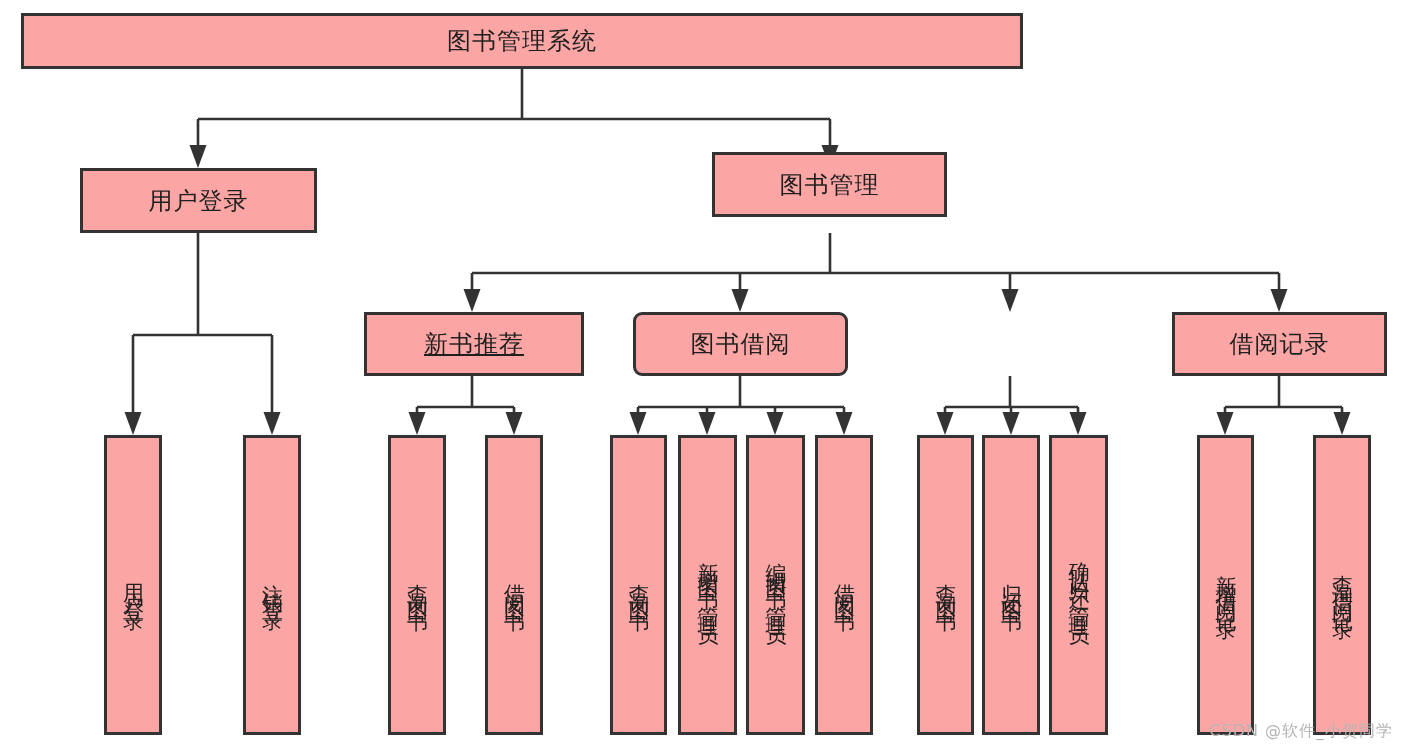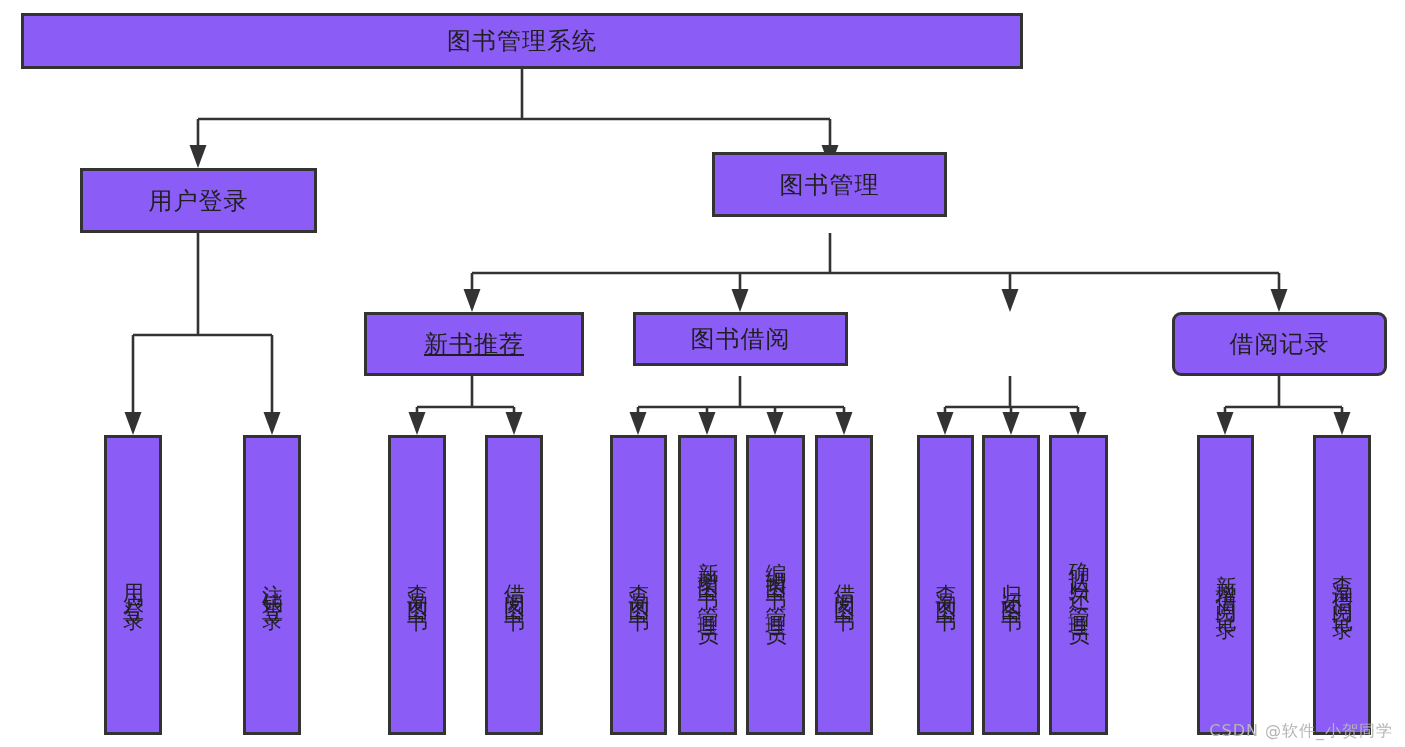--- a/index.html
+++ b/index.html
@@ -20,21 +20,21 @@
   }
   svg.connectors{
     position:absolute;left:0;top:0;z-index:1;
   }
   svg.connectors path{
     fill:none;stroke:var(--line);stroke-width:2.6;
   }
   .arrowhead{fill:var(--line);}
   .node{
     position:absolute;z-index:2;
-    background:#8b5cf6;
+    background:#fca5a5;
     border:3px solid var(--box-border);
     color:var(--text);
     display:flex;align-items:center;justify-content:center;
     text-align:center;
   }
   .box-h{
     font-size:24px;
     letter-spacing:1px;
     white-space:nowrap;
   }
@@ -93,22 +93,22 @@
         <polygon points="1333.5,412 1350.5,412 1342,435" class="arrowhead"></polygon>
       </g>
   </svg>
 
   <div class="node box-h" style="left:21px;top:13px;width:1002px;height:56px;">图书管理系统</div>
 
   <div class="node box-h" style="left:80px;top:168px;width:237px;height:65px;">用户登录</div>
   <div class="node box-h" style="left:712px;top:152px;width:235px;height:65px;">图书管理</div>
 
   <div class="node box-h" style="left:364px;top:312px;width:220px;height:64px;text-decoration:underline;">新书推荐</div>
-  <div class="node box-h" style="left:633px;top:312px;width:215px;height:54px;">图书借阅</div>
-  <div class="node box-h" style="left:1172px;top:312px;width:215px;height:64px;border-radius:9px;">借阅记录</div>
+  <div class="node box-h" style="left:633px;top:312px;width:215px;height:64px;border-radius:9px;">图书借阅</div>
+  <div class="node box-h" style="left:1172px;top:312px;width:215px;height:64px;">借阅记录</div>
 
   <div class="node box-v" style="left:104px;top:435px;width:58px;height:300px;">用户登录</div>
   <div class="node box-v" style="left:243px;top:435px;width:58px;height:300px;">注销登录</div>
 
   <div class="node box-v" style="left:388px;top:435px;width:58px;height:300px;">查询图书</div>
   <div class="node box-v" style="left:485px;top:435px;width:58px;height:300px;">借阅图书</div>
 
   <div class="node box-v" style="left:610px;top:435px;width:57px;height:300px;">查询图书</div>
   <div class="node box-v" style="left:678px;top:435px;width:59px;height:300px;">新增图书（管理员）</div>
   <div class="node box-v" style="left:746px;top:435px;width:59px;height:300px;">编辑图书（管理员）</div>

